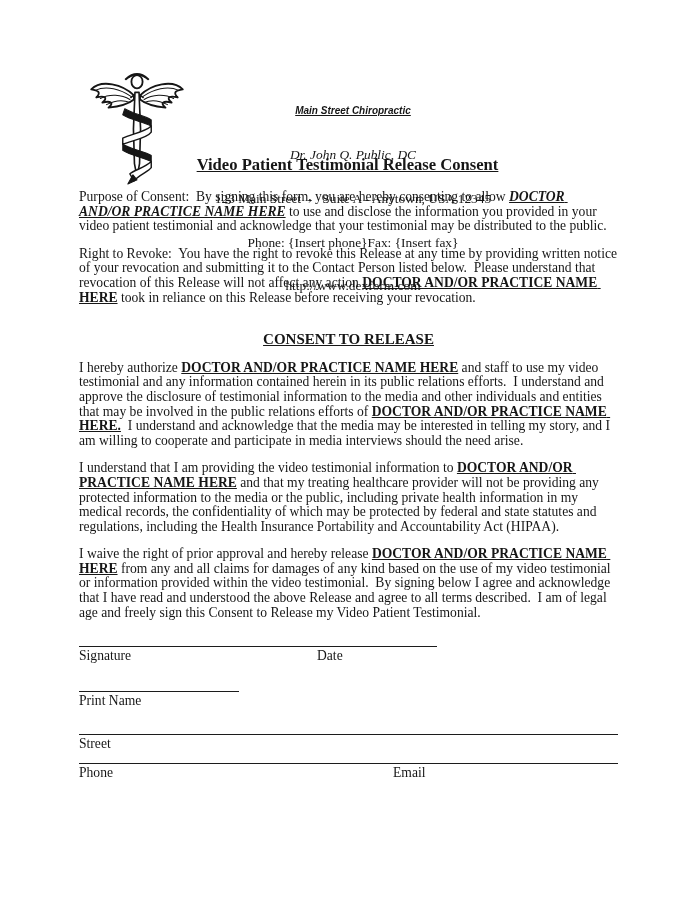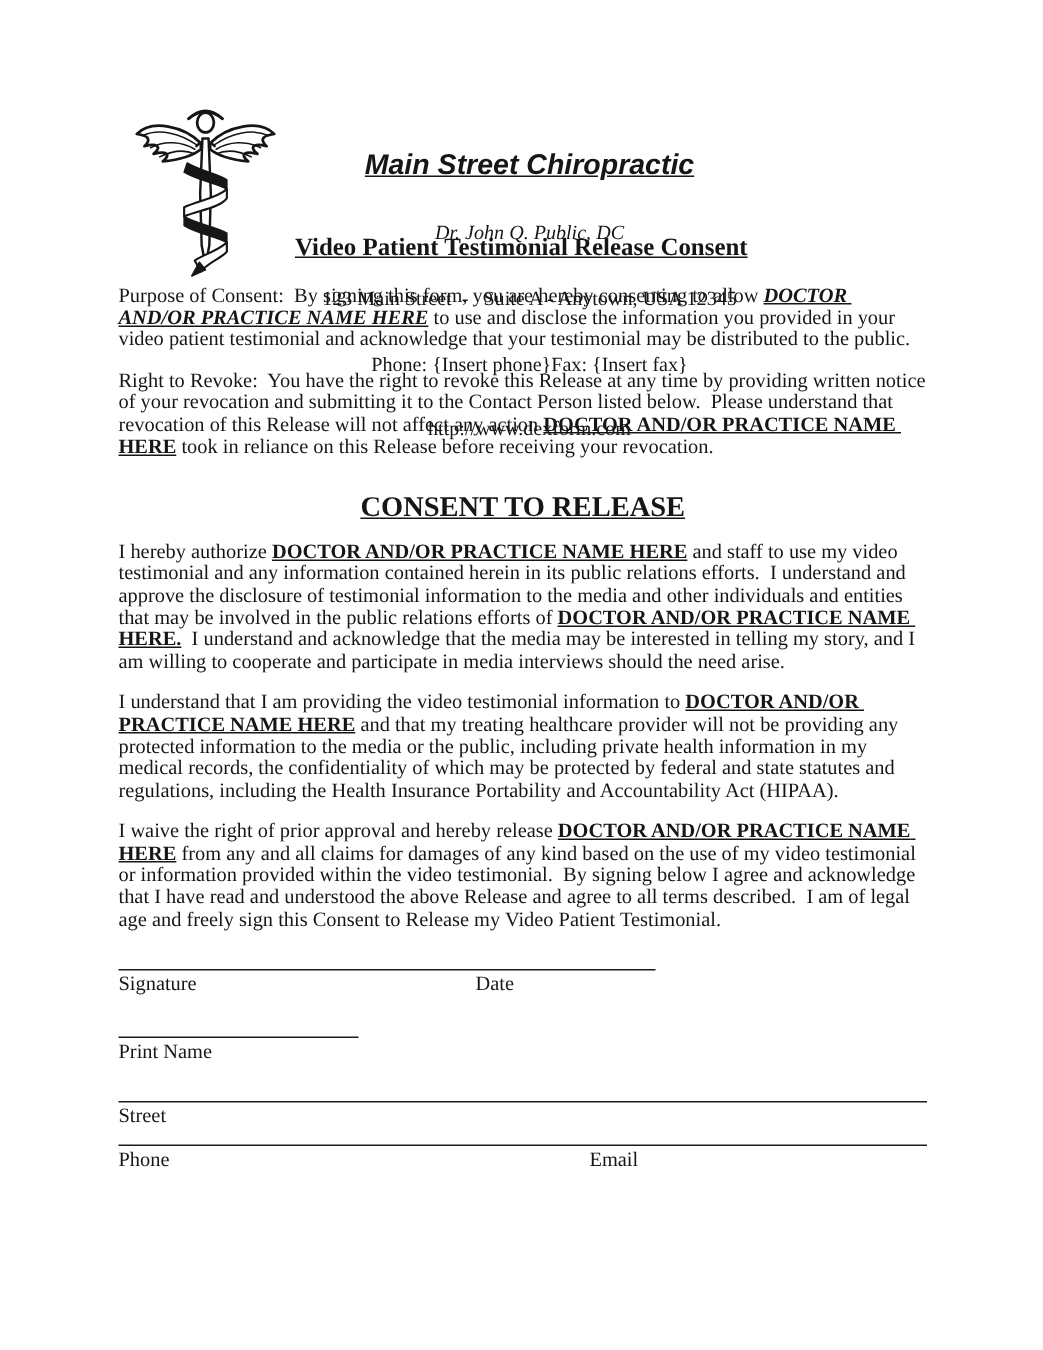--- a/index.html
+++ b/index.html
@@ -9,41 +9,41 @@
     font-family:"Liberation Serif","DejaVu Serif",serif;
   }
   
   .logo { position:absolute; left:88px; top:70px; width:98px; height:116px; }
   .letterhead {
     position:absolute; left:110px; top:75px; width:486px;
     text-align:center; font-size:13.4px; line-height:14.6px; white-space:pre-wrap;
   }
   .clinic-name {
     font-family:"Liberation Sans","DejaVu Sans",sans-serif;
-    font-weight:bold; font-style:italic; text-decoration:underline; font-size:19px;
+    font-weight:bold; font-style:italic; text-decoration:underline; font-size:10px;
   }
   .doctor-name { font-style:italic; }
   
   .doc-title {
     position:absolute; left:0; top:155px; width:100%; margin:0;
     text-align:center; font-size:16.6px; font-weight:bold; text-decoration:underline;
   }
   
   .body-area {
     position:absolute; left:79px; top:190px; width:539px;
     font-size:13.6px; line-height:14.6px;
   }
   p.para { margin:0; white-space:pre-wrap; }
   p.para + p.para { margin-top:13px; }
   .b { font-weight:bold; }
   .i { font-style:italic; }
   .u { text-decoration:underline; }
   .section-heading {
     margin:27px 0 14px 0; text-align:center;
-    font-size:19px; font-weight:bold; text-decoration:underline;
+    font-size:15px; font-weight:bold; text-decoration:underline;
   }
   .consent-paras p.para:first-child { margin-top:2px; }
   
   .rule { height:0; border-bottom:1.6px solid #1c1c1c; }
   .sig-rule   { margin-top:26px; width:358px; }
   .print-rule { margin-top:27px; width:160px; }
   .full-rule  { width:539px; }
   .addr-rule  { margin-top:25px; }
   .phone-rule { margin-top:11px; }
   .label-row { position:relative; margin-top:2px; height:15px; }

